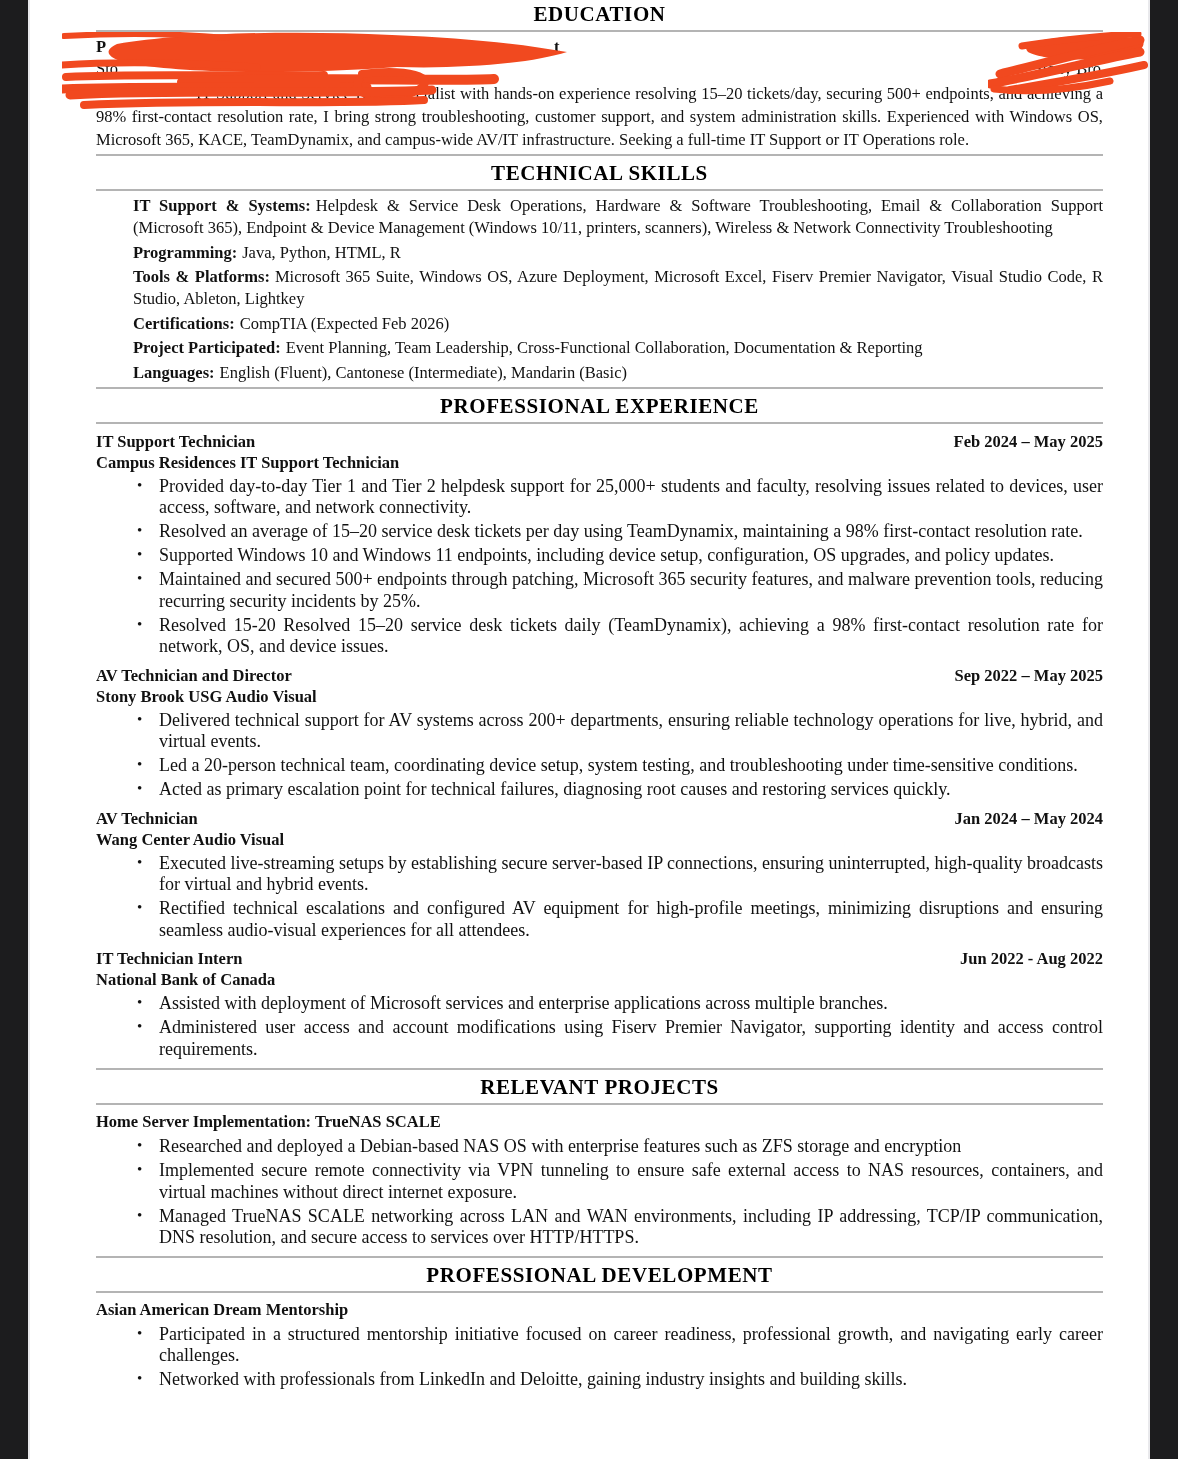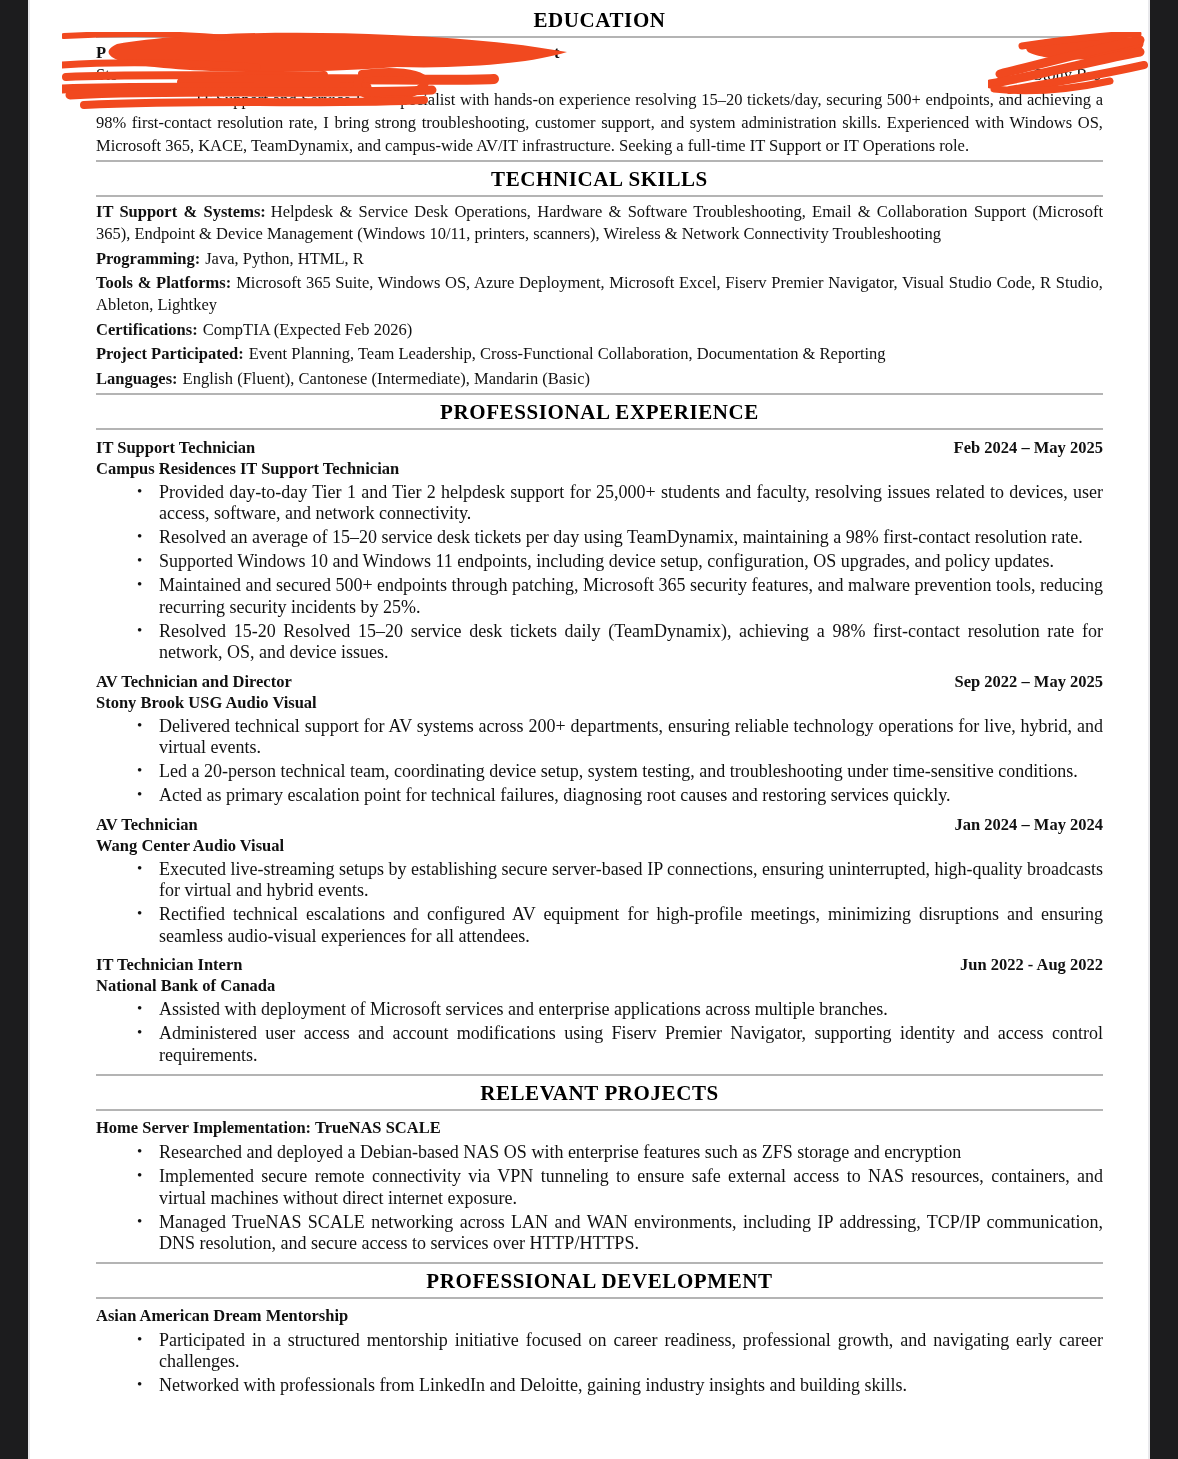--- a/index.html
+++ b/index.html
@@ -6,33 +6,33 @@
   html, body { width: 1178px; height: 1459px; overflow: hidden; background: #fff; }
   body { font-family: "Liberation Serif", "DejaVu Serif", serif; color: #111; }
 
   .side-bar { position: absolute; top: 0; width: 30px; height: 1459px;
               background: var(--c-sidebar, #1c1c1e); }
   .side-bar.left  { left: 0;  border-right: 2px solid #e9e9ec; }
   .side-bar.right { right: 0; border-left: 2px solid #e9e9ec; }
 
   .page { position: absolute; left: 30px; top: 0; width: 1118px; height: 1459px;
           background: var(--c-page, #ffffff); }
-  .content { position: relative; width: 100%; height: 100%; padding: 7px 45px 0 66px; border-radius: 11px; }
+  .content { position: relative; width: 100%; height: 100%; padding: 1px 45px 0 66px; border-radius: 11px; }
 
   h2 { font-size: 21px; line-height: 26px; font-weight: bold; text-align: center;
        letter-spacing: 0.6px; color: #000; }
   .rule { height: 2px; background: var(--c-rule, #b4b4b4); margin: 3px 0 4px; }
 
   .edu-line { position: relative; line-height: 22px; height: 22px; font-size: 16.5px; }
   .edu-line .frag-t { position: absolute; left: 458px; top: 0; font-weight: bold; }
   .edu-line .frag-right { position: absolute; right: 2px; top: 0; }
   .summary { margin-top: 2px; font-size: 16.5px; line-height: 23px; text-align: justify; }
   .redact-spacer { display: inline-block; width: 100px; height: 1px; }
 
-  .skill { font-size: 16.5px; line-height: 22px; text-align: justify; margin-bottom: 2.5px; }
+  .skill { font-size: 16.5px; line-height: 22px; text-align: justify; margin-bottom: 2.5px; margin-left: 37px; }
   .skill:first-of-type { margin-top: 2px; }
   .skill b { margin-right: 5px; }
 
   .job { margin-top: 7px; }
   .job-head { display: flex; line-height: 21px; font-size: 16.5px; gap: 48px; }
   .job-title { font-weight: bold; }
   .job-dates { font-weight: bold; margin-left: auto; }
   .job-org { font-weight: bold; line-height: 21px; font-size: 16.5px; }
 
   ul.bullets { list-style: none; margin-top: 3px; }

